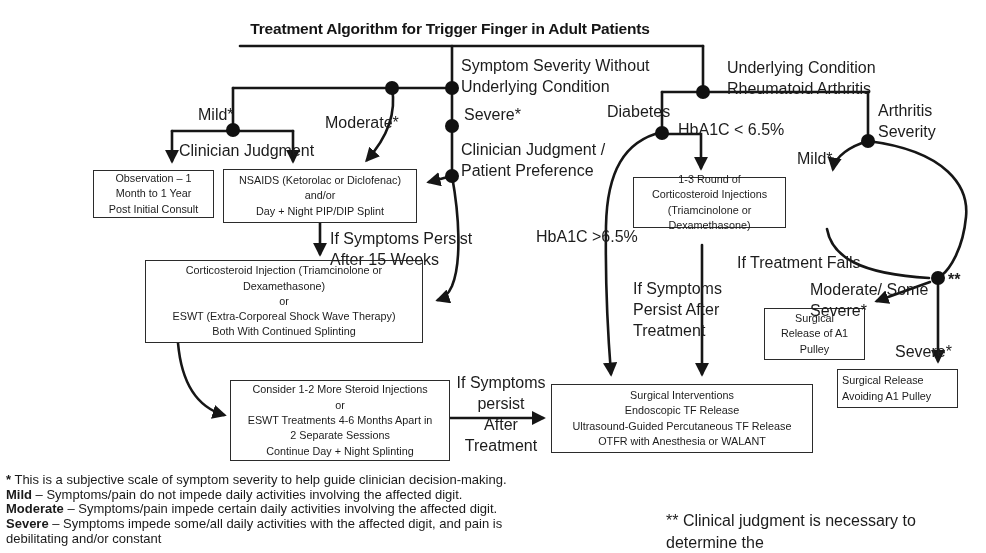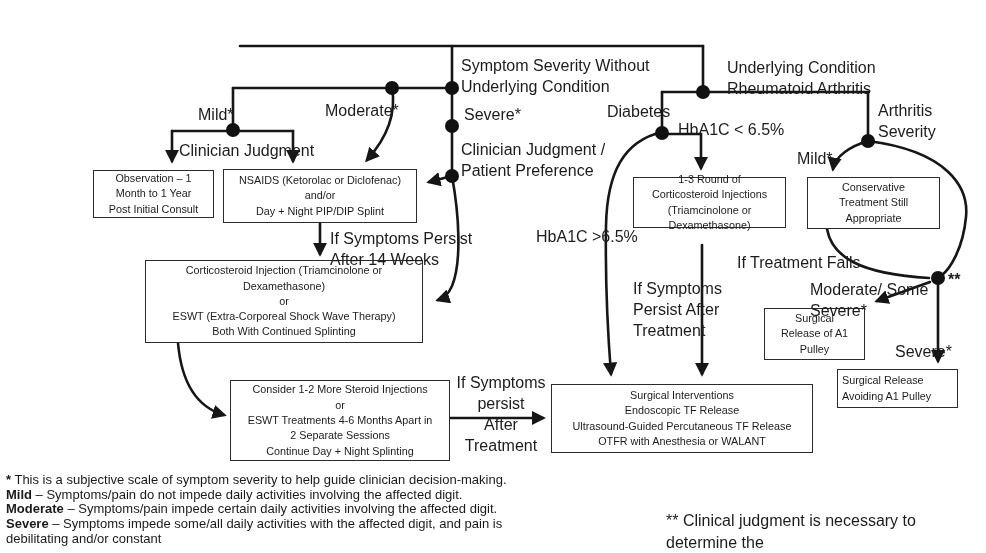--- a/index.html
+++ b/index.html
@@ -71,20 +71,21 @@
       <circle cx="233" cy="130" r="7"></circle>
       <circle cx="452" cy="126" r="7"></circle>
       <circle cx="452" cy="176" r="7"></circle>
       <circle cx="703" cy="92" r="7"></circle>
       <circle cx="662" cy="133" r="7"></circle>
       <circle cx="868" cy="141" r="7"></circle>
       <circle cx="938" cy="278" r="7"></circle>
     </g>
   </svg>
 
+  <div class="title">Treatment Algorithm for Trigger Finger in Adult Patients</div>
 
   <div class="box" style="left:93px;  top:170px; width:121px; height:48px;">Observation – 1
 Month to 1 Year
 Post Initial Consult</div>
   <div class="box" style="left:223px; top:169px; width:194px; height:54px;">NSAIDS (Ketorolac or Diclofenac)
 and/or
 Day + Night PIP/DIP Splint</div>
   <div class="box" style="left:145px; top:260px; width:278px; height:83px;">Corticosteroid Injection (Triamcinolone or
 Dexamethasone)
 or
@@ -96,39 +97,36 @@
 2 Separate Sessions
 Continue Day + Night Splinting</div>
   <div class="box" style="left:551px; top:384px; width:262px; height:69px;text-align:center;">Surgical Interventions
 Endoscopic TF Release
 Ultrasound-Guided Percutaneous TF Release
 OTFR with Anesthesia or WALANT</div>
   <div class="box" style="left:633px; top:177px; width:153px; height:51px;">1-3 Round of
 Corticosteroid Injections
 (Triamcinolone or
 Dexamethasone)</div>
-  <div class="box" style="left:807px; top:177px; width:133px; height:52px;">Conservative
-Treatment Still
-Appropriate</div>
   <div class="box" style="left:764px; top:308px; width:101px; height:52px;">Surgical
 Release of A1
 Pulley</div>
   <div class="box left-align" style="left:837px; top:369px; width:121px; height:39px;">Surgical Release
 Avoiding A1 Pulley</div>
 
   <div class="lbl" style="left:461px; top:55px;">Symptom Severity Without
 Underlying Condition</div>
   <div class="lbl" style="left:198px; top:104px;">Mild*</div>
-  <div class="lbl" style="left:325px; top:100px;text-align:center;">Moderate*</div>
+  <div class="lbl" style="left:325px; top:112px;text-align:center;">Moderate*</div>
   <div class="lbl" style="left:464px; top:104px;">Severe*</div>
   <div class="lbl" style="left:179px; top:140px;">Clinician Judgment</div>
   <div class="lbl" style="left:461px; top:139px;">Clinician Judgment /
 Patient Preference</div>
   <div class="lbl" style="left:330px; top:228px;">If Symptoms Persist
-After 14 Weeks</div>
+After 15 Weeks</div>
   <div class="lbl center" style="left:455px; top:372px; width:92px;">If Symptoms
 persist
 After Treatment</div>
   <div class="lbl" style="left:536px; top:226px;text-align:center;">HbA1C &gt;6.5%</div>
   <div class="lbl" style="left:607px; top:101px;">Diabetes</div>
   <div class="lbl" style="left:678px; top:119px;">HbA1C &lt; 6.5%</div>
   <div class="lbl" style="left:727px; top:57px;">Underlying Condition
 Rheumatoid Arthritis</div>
   <div class="lbl" style="left:878px; top:100px;">Arthritis
 Severity</div>

